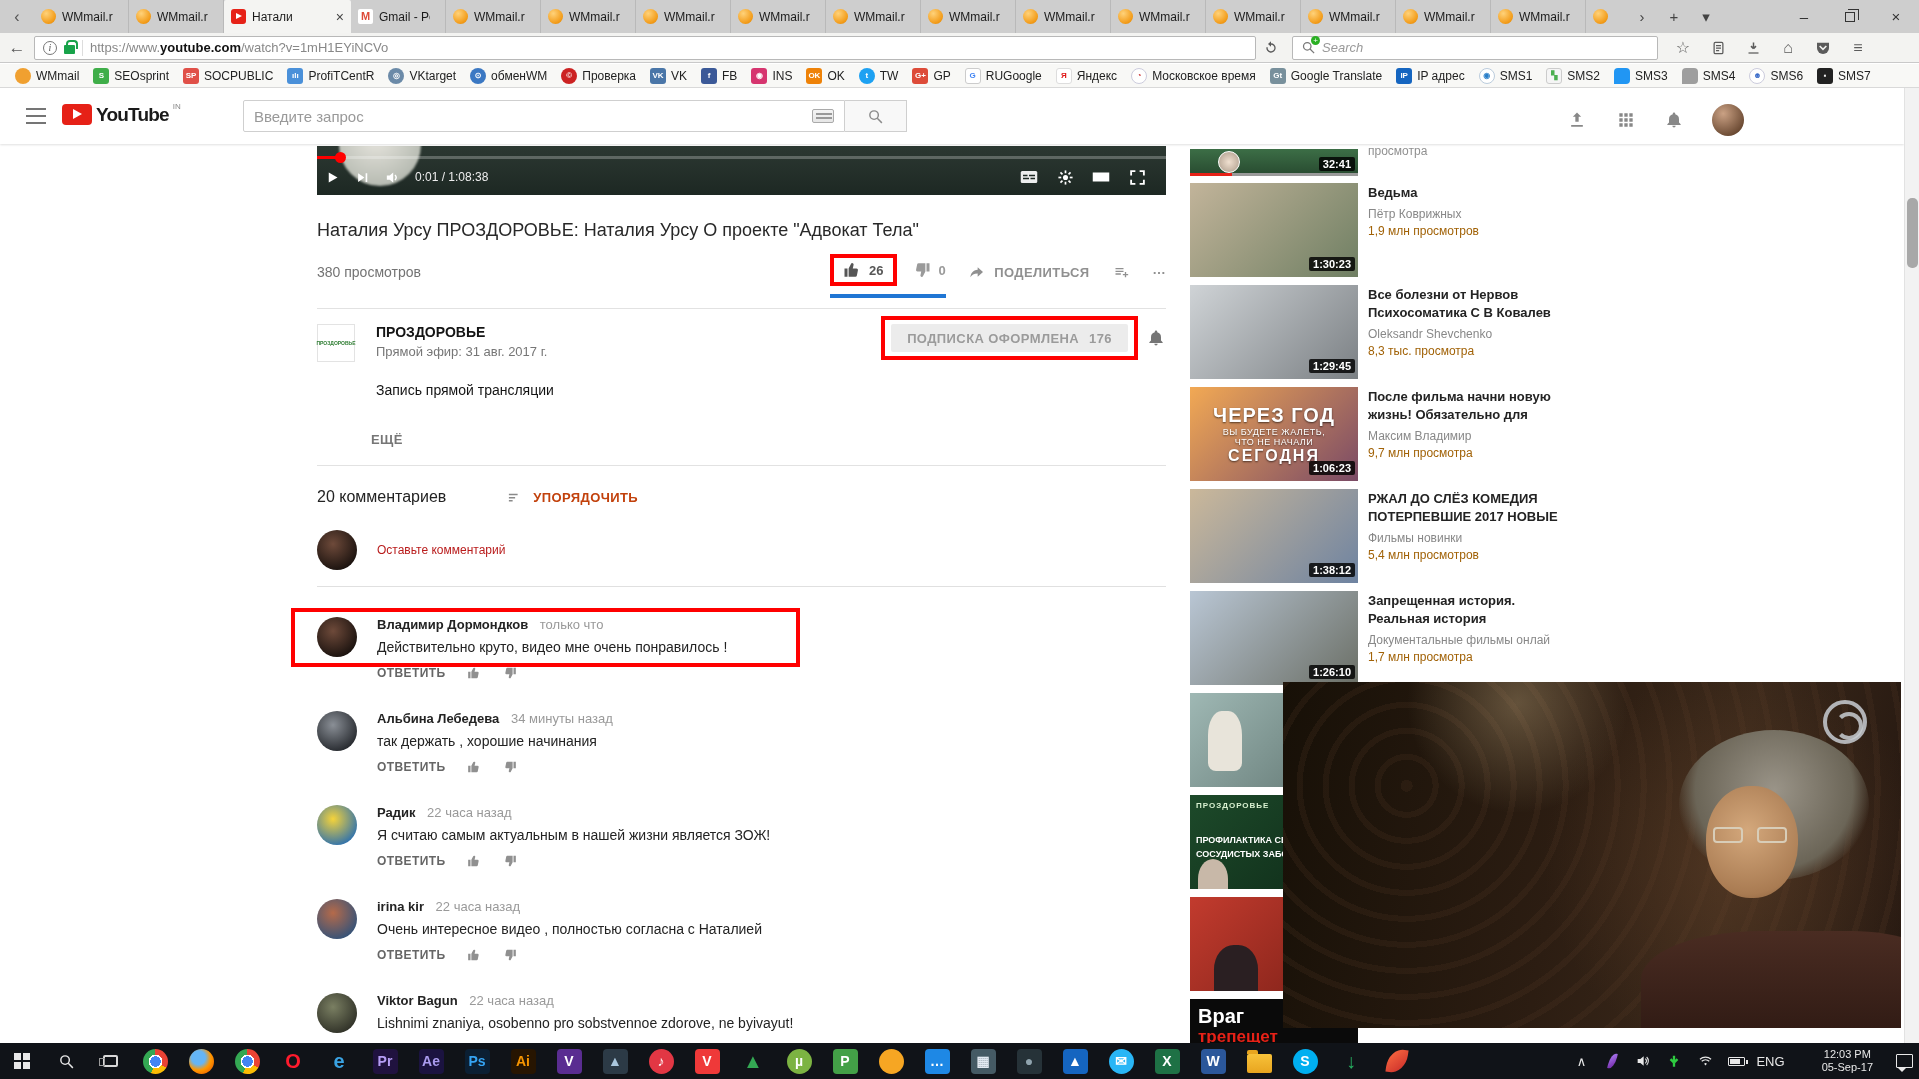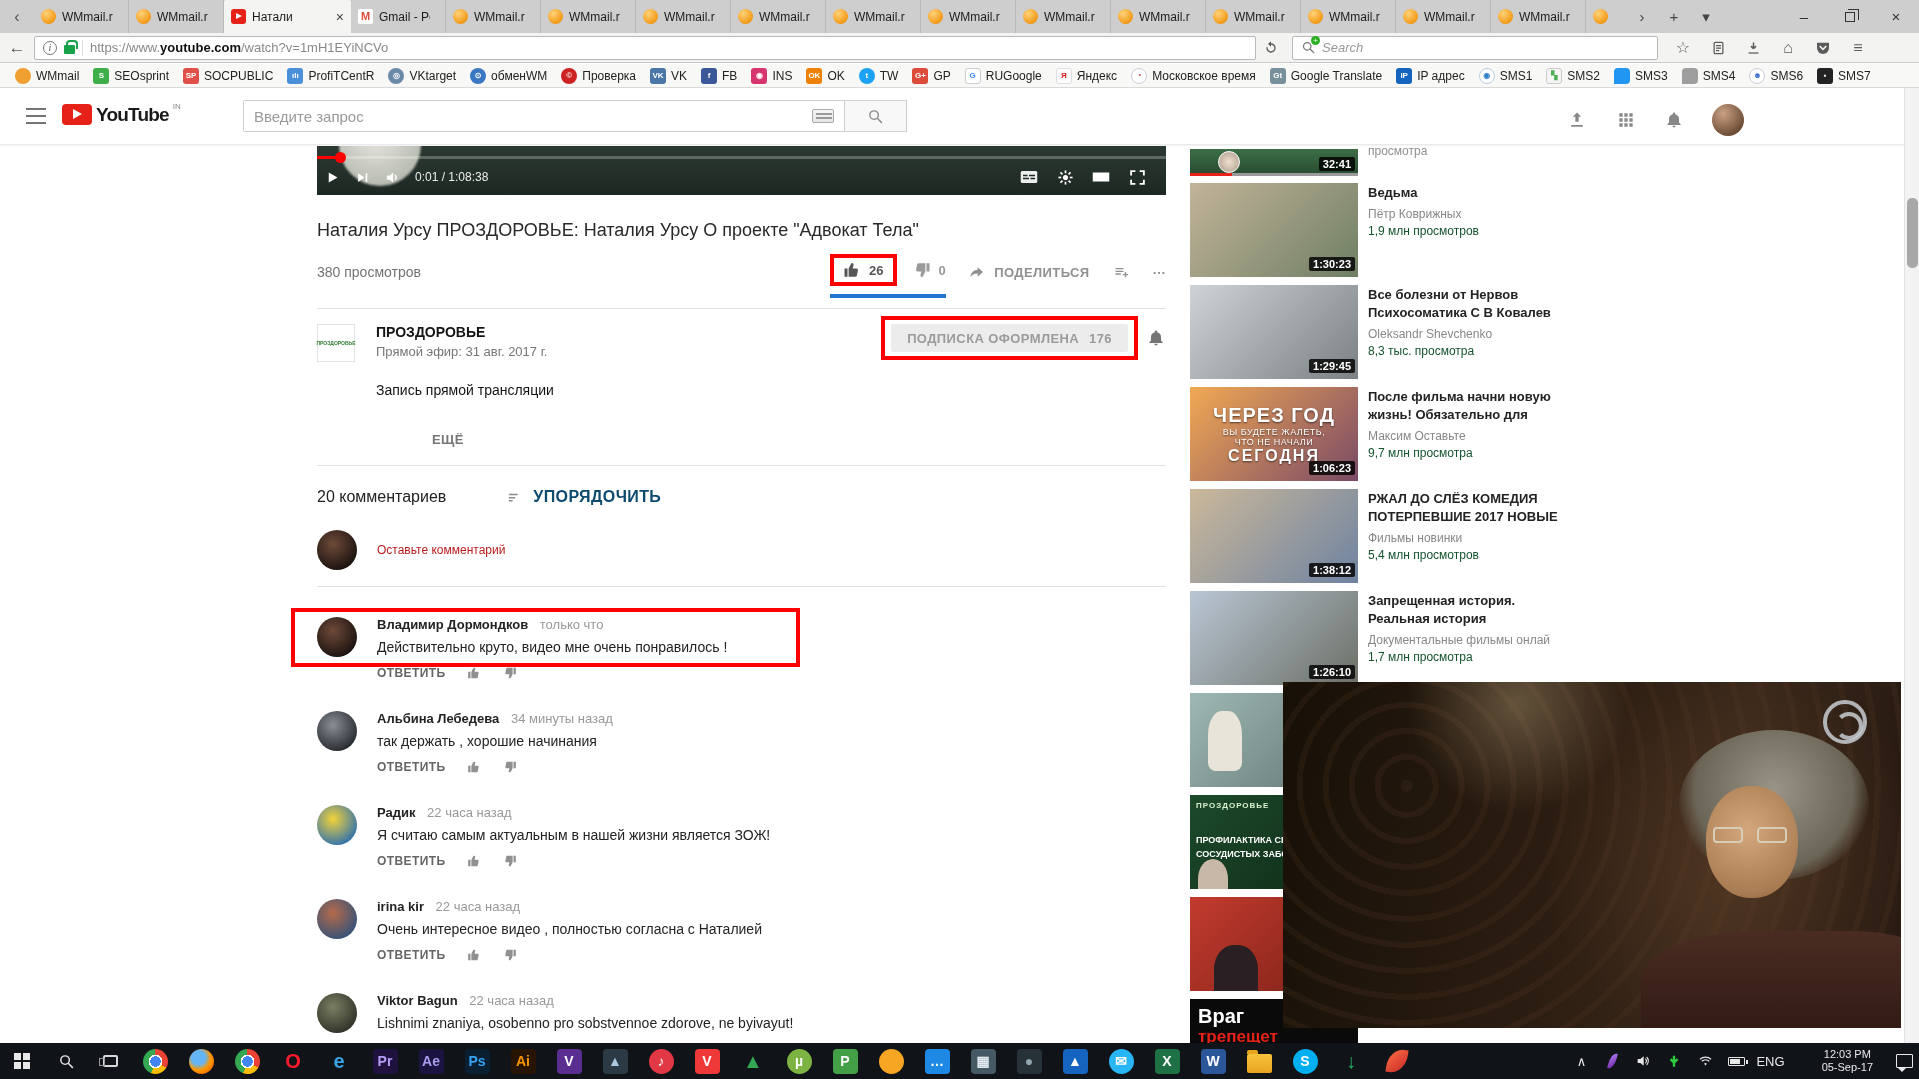--- a/index.html
+++ b/index.html
@@ -95,25 +95,25 @@
   #channel-row { margin-top:15px; display:flex; align-items:flex-start; }
   #ch-avatar { width:38px; height:38px; background:#fff; border:1px solid #e3e3e3; display:flex; align-items:center; justify-content:center; text-align:center; color:#2e7d32; font-size:5px; font-weight:bold; line-height:6px; padding:2px; }
   #ch-info { margin-left:21px; }
   #ch-name { font-size:14px; font-weight:bold; color:#141414; }
   #ch-date { font-size:13px; color:#767676; margin-top:4px;text-align:center; }
   #sub-area { margin-left:auto; display:flex; align-items:center; gap:18px; }
   .sub-wrap { position:relative; }
   .sub-wrap::before { content:""; position:absolute; inset:-8px -10px; border:4px solid #f00; z-index:3; pointer-events:none; }
   #sub-btn { height:28px; background:#ececec; border-radius:2px; padding:0 16px; font-size:13px; font-weight:bold; letter-spacing:.4px; color:#9b9b9b; display:flex; align-items:center; gap:10px; }
   #desc { margin-left:59px; margin-top:20px; font-size:14px; color:#141414; }
-  #more-btn { margin-left:115px; margin-top:34px; font-size:13px; font-weight:bold; color:#767676; letter-spacing:.4px; }
+  #more-btn { margin-left:54px; margin-top:34px; font-size:13px; font-weight:bold; color:#767676; letter-spacing:.4px; }
 
   #comments-head { margin-top:22px; display:flex; align-items:center; gap:60px; }
   #cmt-count { font-size:16px; color:#232323; }
-  #sort-btn { display:flex; align-items:center; gap:10px; font-size:16px; font-weight:bold; color:#0c4a6e; letter-spacing:.4px; }
+  #sort-btn { display:flex; align-items:center; gap:10px; font-size:13px; font-weight:bold; color:#c2410c; letter-spacing:.4px; }
   #composer { margin-top:24px; display:flex; align-items:center; gap:20px; border-bottom:1px solid #e0e0e0; padding-bottom:16px; }
   .cavatar { width:40px; height:40px; border-radius:50%; flex:none; background:radial-gradient(circle at 40% 35%, var(--a1,#777), var(--a2,#222) 80%); }
   #composer .ph { font-size:12px; color:#b91c1c; }
 
   #comments { margin-top:30px; }
   .comment { display:flex; gap:20px; margin-bottom:31px; position:relative; }
   .comment-body { flex:1; }
   .c-head { font-size:13px; }
   .c-author { font-weight:bold; color:#232323; }
   .c-time { color:#999; margin-left:8px; }
@@ -131,21 +131,21 @@
   #sv-partial-thumb .prog i { display:block; width:42px; height:3px; background:#e62117; }
   .dur { position:absolute; right:3px; bottom:6px; background:rgba(0,0,0,.82); color:#fff; font-size:11px; font-weight:bold; padding:1px 4px; border-radius:2px; }
   #sv-partial-thumb .dur { bottom:5px; }
   #sv-col { position:absolute; left:0; top:95px; display:flex; flex-direction:column; gap:8px; }
   .dlist { display:contents; }
   .sv-item { display:flex; gap:10px; width:380px; height:94px; }
   .sv-thumb { width:168px; height:94px; flex:none; position:relative; background:linear-gradient(135deg, var(--g1,#999), var(--g2,#555)); overflow:hidden; }
   .sv-txt { flex:1; padding-top:1px; }
   .sv-title { font-size:13px; font-weight:bold; color:#232323; line-height:18px; max-height:36px; overflow:hidden; }
   .sv-ch { font-size:12px; color:#888; margin-top:5px; }
-  .sv-views { font-size:12px; color:#14532d; margin-top:3px; }
+  .sv-views { font-size:12px; color:#a16207; margin-top:3px; }
   .tt-lines { position:absolute; inset:0; display:flex; flex-direction:column; align-items:center; justify-content:center; color:#fff; text-shadow:0 1px 2px rgba(0,0,0,.6); }
   .tt-lines .l1 { font-size:20px; font-weight:bold; letter-spacing:1px; }
   .tt-lines .l2, .tt-lines .l3 { font-size:9px; letter-spacing:.5px; }
   .tt-lines .l4 { font-size:16px; font-weight:bold; letter-spacing:2px; }
   .cov-item { width:168px; height:94px; position:relative; background:linear-gradient(135deg, var(--g1,#777), var(--g2,#333)); overflow:hidden; }
   .cov-item.interview::after { content:""; position:absolute; left:18px; top:18px; width:34px; height:60px; border-radius:40% 40% 8px 8px; background:#e8e4da; }
   .cov-item.green .logo { position:absolute; left:6px; top:6px; font-size:8px; font-weight:bold; color:#d8f0d0; letter-spacing:1px; }
   .cov-item.green .gl1 { position:absolute; left:6px; top:40px; font-size:9px; font-weight:bold; color:#fff; }
   .cov-item.green .gl2 { position:absolute; left:6px; top:54px; font-size:9px; font-weight:bold; color:#fff; }
   .cov-item.green::after { content:""; position:absolute; left:8px; bottom:-10px; width:30px; height:40px; border-radius:50% 50% 0 0; background:#c8b8a8; }
@@ -779,21 +779,21 @@
       <span class="tt-lines">
         <span class="l1">ЧЕРЕЗ ГОД</span>
                 <span class="l2">ВЫ БУДЕТЕ ЖАЛЕТЬ,</span>
                 <span class="l3">ЧТО НЕ НАЧАЛИ</span>
                 <span class="l4">СЕГОДНЯ</span>
       </span>
       <span class="dur">1:06:23</span>
     </span>
     <span class="sv-txt">
       <span class="sv-title" style="display:block">После фильма начни новую жизнь! Обязательно для</span>
-      <span class="sv-ch" style="display:block">Максим Оставьте</span>
+      <span class="sv-ch" style="display:block">Максим Владимир</span>
       <span class="sv-views" style="display:block">9,7 млн просмотра</span>
     </span>
   </div><div class="sv-item">
     <span class="sv-thumb" style="--g1: #cbb89a; --g2: #6e83a1;">
       <span class="tt-lines">
         <span class="l1"></span>
                 <span class="l2"></span>
                 <span class="l3"></span>
                 <span class="l4"></span>
       </span>

